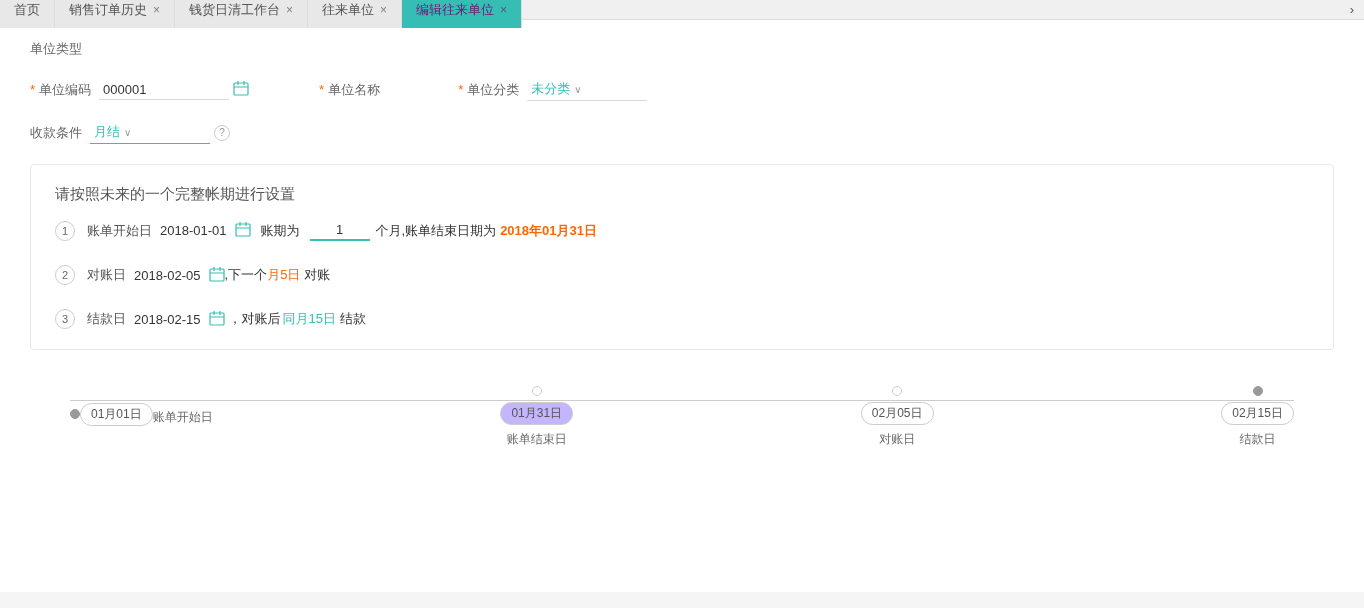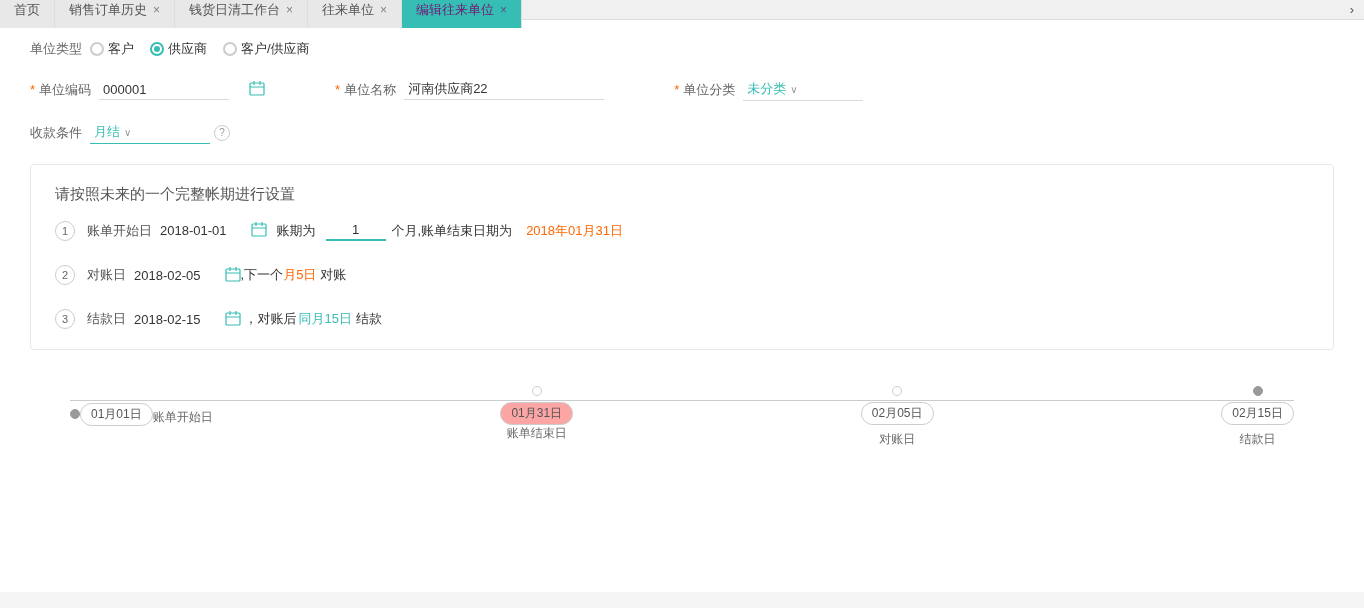--- a/index.html
+++ b/index.html
@@ -66,21 +66,21 @@
       content: ''; width: 6px; height: 6px; border-radius: 50%; background: #36bdb4;
     }
 
     
     .form-input {
       border: none; border-bottom: 1px solid #d9d9d9;
       outline: none; padding: 2px 4px; font-size: 13px; color: #333;
       width: 180px;
     }
 
-    .input-with-icon { display: flex; align-items: center; gap: 16px; }
+    .input-with-icon { display: flex; align-items: center; }
     .input-icon { margin-left: 4px; color: #36bdb4; cursor: pointer; }
 
     
     .form-select {
       display: flex; align-items: center; gap: 4px;
       border-bottom: 1px solid #d9d9d9;
       padding: 2px 4px; cursor: pointer; min-width: 120px;
     }
     .select-value { color: #36bdb4; }
     .select-arrow { color: #999; font-size: 10px; }
@@ -161,55 +161,40 @@
     <span>编辑往来单位</span>
     <span class="tab-close">×</span>
   </div>
   <div class="tab-more">›</div>
 </div>
 
 <div class="page-content">
 
   <div class="form-row">
     <span class="form-label">单位类型</span>
-    <div class="radio-group">
-      <label class="radio-item">
-        <div class="radio-circle"></div>
-        <span>客户</span>
-      </label>
-      <label class="radio-item">
-        <div class="radio-circle checked"></div>
-        <span>供应商</span>
-      </label>
-      <label class="radio-item">
-        <div class="radio-circle"></div>
-        <span>客户/供应商</span>
-      </label>
-    </div>
   </div>
 
   <div class="form-row">
     <span class="required-star">*</span>
     <span class="form-label">单位编码</span>
     <div class="input-with-icon">
       <input class="form-input" style="width: 130px;" value="000001">
       <span class="input-icon">
         <svg width="16" height="16" viewBox="0 0 16 16" fill="#36bdb4">
             <rect x="1" y="3" width="14" height="12" rx="1" ry="1" fill="none" stroke="#36bdb4" stroke-width="1.2"></rect>
             <line x1="5" y1="1" x2="5" y2="5" stroke="#36bdb4" stroke-width="1.2"></line>
             <line x1="11" y1="1" x2="11" y2="5" stroke="#36bdb4" stroke-width="1.2"></line>
             <line x1="1" y1="7" x2="15" y2="7" stroke="#36bdb4" stroke-width="1"></line>
           </svg>
       </span>
     </div>
 
     <span style="margin: 0 30px 0 40px;"></span>
     <span class="required-star">*</span>
     <span class="form-label">单位名称</span>
-    <input class="form-input" style="width: 200px;" value="河南供应商22">
 
     <span style="margin: 0 30px 0 40px;"></span>
     <span class="required-star">*</span>
     <span class="form-label">单位分类</span>
     <div class="form-select">
       <span class="select-value">未分类</span>
       <span class="select-arrow">∨</span>
     </div>
   </div>
 
@@ -235,21 +220,21 @@
               <rect x="1" y="3" width="14" height="12" rx="1" ry="1" fill="none" stroke="#36bdb4" stroke-width="1.2"></rect>
               <line x1="5" y1="1" x2="5" y2="5" stroke="#36bdb4" stroke-width="1.2"></line>
               <line x1="11" y1="1" x2="11" y2="5" stroke="#36bdb4" stroke-width="1.2"></line>
               <line x1="1" y1="7" x2="15" y2="7" stroke="#36bdb4" stroke-width="1"></line>
             </svg>
         </span>
       </div>
       <span style="margin:0 10px;">账期为</span>
       <input class="step-input" value="1" style="">
       <span style="margin-left:6px;">个月,账单结束日期为</span>
-      <span class="highlight-orange" style="margin-left:14px;">2018年01月31日</span>
+      <span class="highlight-orange" style="margin-left:4px;font-weight:bold;">2018年01月31日</span>
     </div>
 
     <div class="step-row">
       <div class="step-num">2</div>
       <span class="step-label">对账日</span>
       <div class="input-with-icon">
         <span class="step-value">2018-02-05</span>
         <span class="calendar-icon">
           <svg width="16" height="16" viewBox="0 0 16 16">
               <rect x="1" y="3" width="14" height="12" rx="1" ry="1" fill="none" stroke="#36bdb4" stroke-width="1.2"></rect>
@@ -293,21 +278,21 @@
       <div style="display:flex; width:100%; justify-content:space-between; position:relative; z-index:1;">
 
         <div style="display:flex; flex-direction:row; align-items:center;">
           <div style="width:10px;height:10px;border-radius:50%;background:#999;border:1px solid #999;margin-bottom:6px;"></div>
           <div style="border:1px solid #ccc;border-radius:12px;padding:2px 10px;font-size:12px;color:#555;background:#fff;margin-bottom:6px;white-space:nowrap;">01月01日</div>
           <div style="font-size:12px;color:#666;">账单开始日</div>
         </div>
 
         <div style="display:flex; flex-direction:column; align-items:center;">
           <div style="width:10px;height:10px;border-radius:50%;background:#fff;border:1px solid #ccc;margin-bottom:6px;"></div>
-          <div style="border:1px solid #ccc;border-radius:12px;padding:2px 10px;font-size:12px;color:#555;background:#fca5a5;white-space:nowrap;">01月31日</div>
+          <div style="border:1px solid #ccc;border-radius:12px;padding:2px 10px;font-size:12px;color:#555;background:#c4b5fd;margin-bottom:6px;white-space:nowrap;">01月31日</div>
           <div style="font-size:12px;color:#666;">账单结束日</div>
         </div>
 
         <div style="display:flex; flex-direction:column; align-items:center;">
           <div style="width:10px;height:10px;border-radius:50%;background:#fff;border:1px solid #ccc;margin-bottom:6px;"></div>
           <div style="border:1px solid #ccc;border-radius:12px;padding:2px 10px;font-size:12px;color:#555;background:#fff;margin-bottom:6px;white-space:nowrap;">02月05日</div>
           <div style="font-size:12px;color:#666;">对账日</div>
         </div>
 
         <div style="display:flex; flex-direction:column; align-items:center;">

